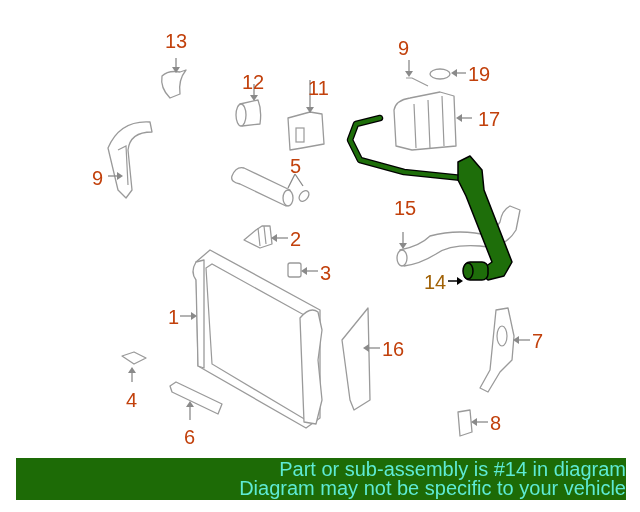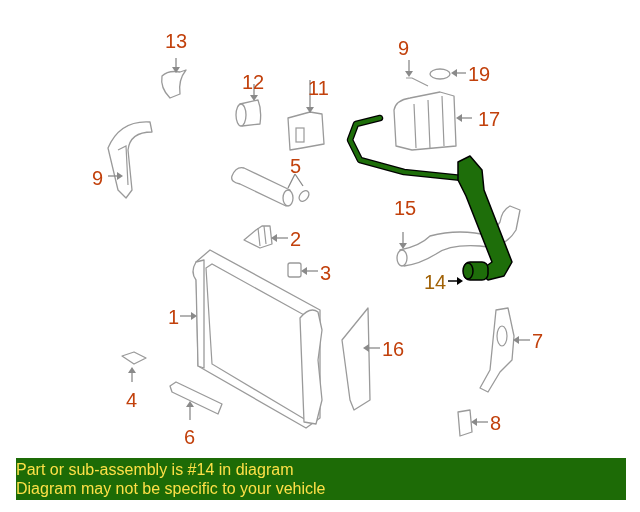--- a/index.html
+++ b/index.html
@@ -2,21 +2,21 @@
 <html><head>
 <meta charset="utf-8">
 <style>
   html, body { margin:0; padding:0; }
   body { width:640px; height:512px; background:#ffffff; position:relative; overflow:hidden;
          font-family:"Liberation Sans", sans-serif; }
   #diagram { position:absolute; left:0; top:0; width:640px; height:456px; }
   .lbl { position:absolute; font-size:20px; color:#c2410c; line-height:1; }
   .lbl.hl { color:#a16207; }
   #banner { position:absolute; left:16px; top:458px; width:610px; height:42px; background:#1d6b06;
-            color:#fde047; text-align:left; font-size:16px; line-height:19px; padding-top:2px; box-sizing:border-box; }
+            color:#5eead4; text-align:right; font-size:20px; line-height:19px; padding-top:2px; box-sizing:border-box; }
   #banner div { white-space:nowrap; }
   svg .p { fill:#fff; stroke:#9a9a9a; stroke-width:1.3; stroke-linejoin:round; }
   svg .l { fill:none; stroke:#9a9a9a; stroke-width:1.2; }
   svg .a { fill:none; stroke:#8a8a8a; stroke-width:1.3; }
   svg .ah { fill:#8a8a8a; }
   svg .g { fill:#1e6e0a; stroke:#000; stroke-width:1.5; stroke-linejoin:round; }
   svg .gl { fill:none; stroke:#1e6e0a; stroke-width:4; stroke-linejoin:round; stroke-linecap:round; }
   svg .gk { fill:none; stroke:#000; stroke-width:6.5; stroke-linejoin:round; stroke-linecap:round; }
 </style>
 </head>

